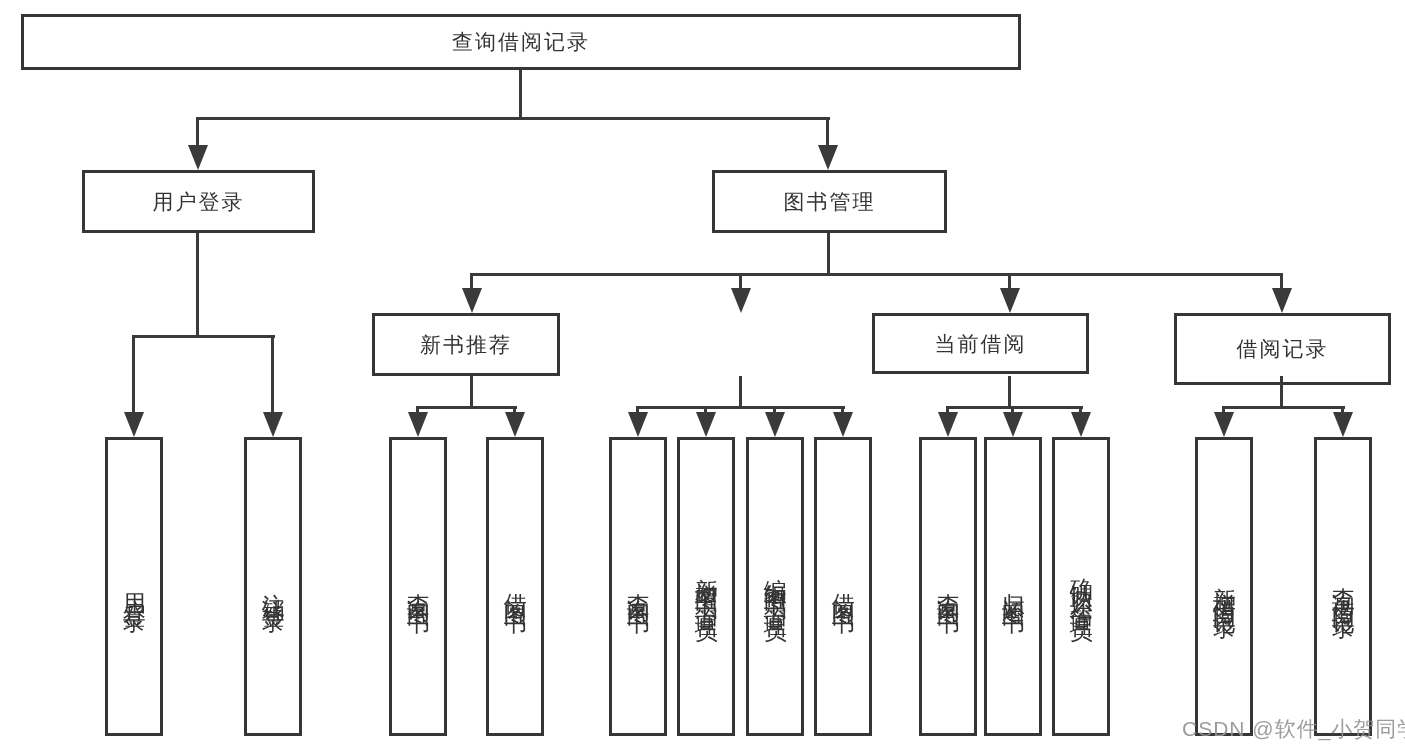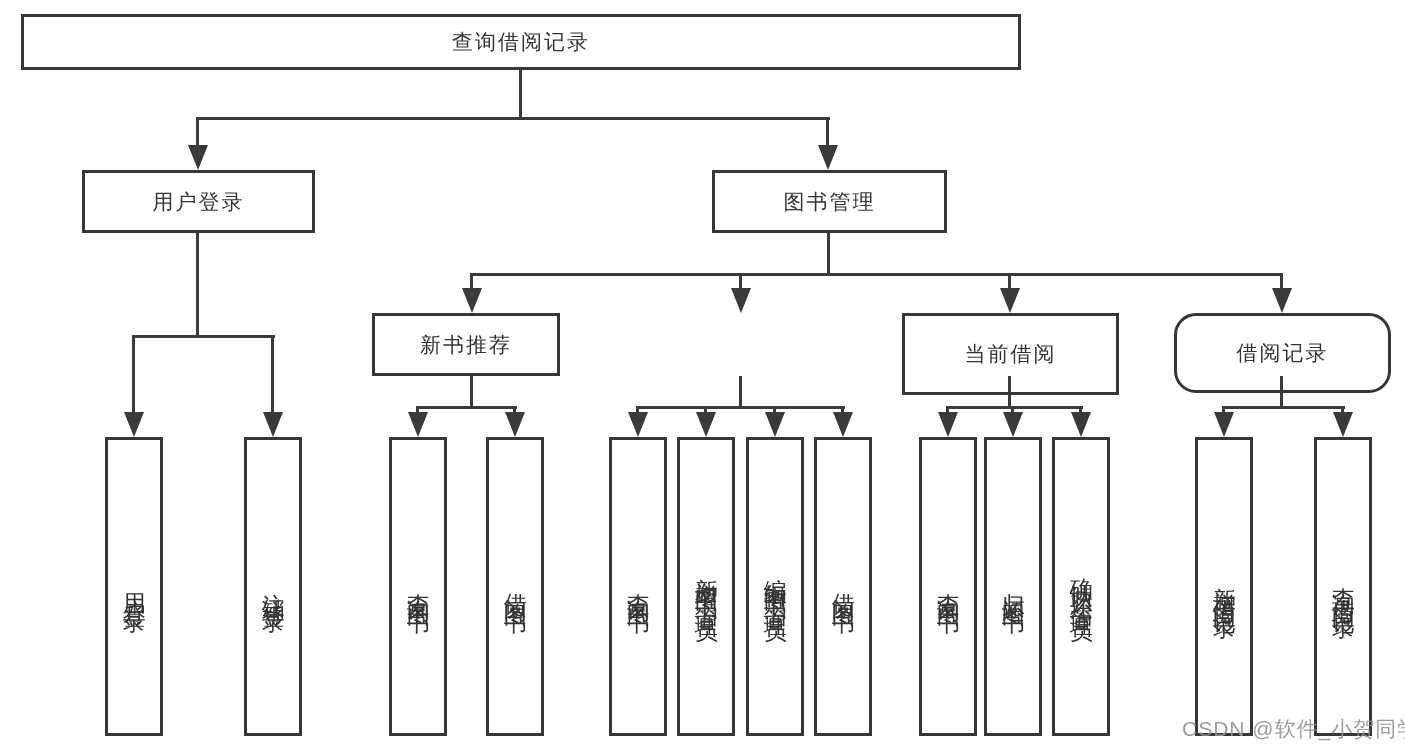--- a/index.html
+++ b/index.html
@@ -70,25 +70,25 @@
 
   <div class="box" style="left:712px; top:170px; width:235px; height:63px;">
     <span class="hlabel">图书管理</span>
   </div>
 
   <div class="box" style="left:364px; top:313px; width:188px; height:63px;margin-left:8px;">
     <span class="hlabel">新书推荐</span>
   </div>
 
 
-  <div class="box" style="left:902px; top:313px; width:217px; height:82px;">
+  <div class="box" style="left:872px; top:313px; width:217px; height:61px;">
     <span class="hlabel">当前借阅</span>
   </div>
 
-  <div class="box" style="left:1174px; top:313px; width:217px; height:80px;border-radius:22px;">
+  <div class="box" style="left:1174px; top:313px; width:217px; height:72px;">
     <span class="hlabel">借阅记录</span>
   </div>
 
   <div class="box leafbox" style="left:105px;">
     <span class="vlabel">用户登录</span>
   </div>
 
   <div class="box leafbox" style="left:244px;">
     <span class="vlabel">注销登录</span>
   </div>

